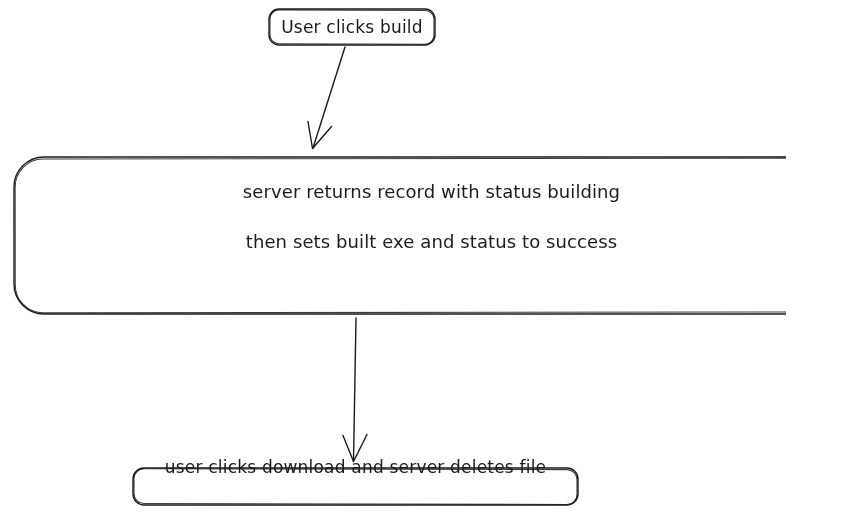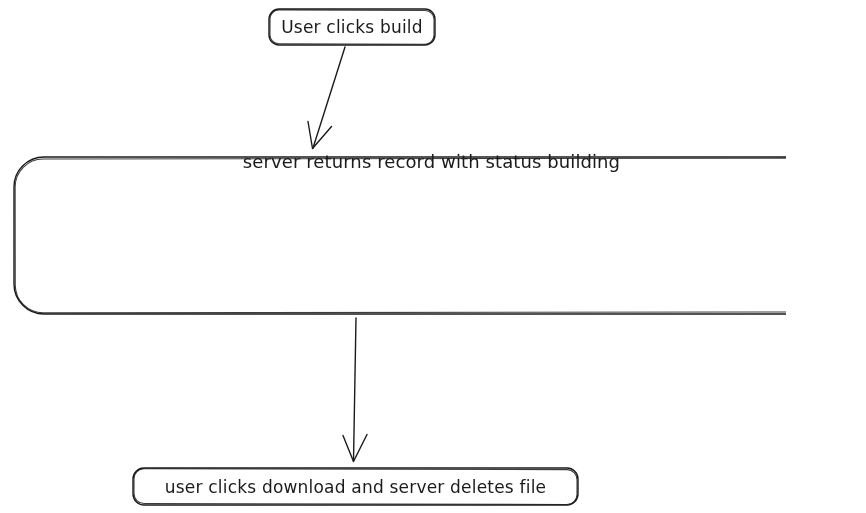--- a/index.html
+++ b/index.html
@@ -45,29 +45,29 @@
     color: #1b1b1b;
   }
   .label-start {
     left: 269px;
     top: 9px;
     width: 166px;
     height: 36px;
   }
   .label-end {
     left: 133px;
-    top: 468px;
+    top: 448px;
     width: 445px;
     height: 37px;
     text-align: center;
   }
   .process-text {
     position: absolute;
     left: 15px;
-    top: 149px;
+    top: 179px;
     width: 833px;
   }
   .process-line {
     height: 25px;
     line-height: 25px;
     text-align: center;
     white-space: nowrap;
     font-size: 18px;
     letter-spacing: 0.1px;
   }
@@ -105,17 +105,18 @@
         <rect class="pass2" x="134" y="469.2" width="443" height="34.8" rx="10" ry="10" transform="rotate(0.12 355 486)"></rect>
       </g>
     </g>
   </svg>
 
   <div class="node-label label-start">User clicks build</div>
 
   <div class="process-text">
     <div class="process-line">server returns record with status building</div>
     <div class="process-line"></div>
+    <div class="process-line">then sets built exe and status to success</div>
   </div>
 
   <div class="node-label label-end">user clicks download and server deletes file</div>
 
 </div>
 
 </body></html>

